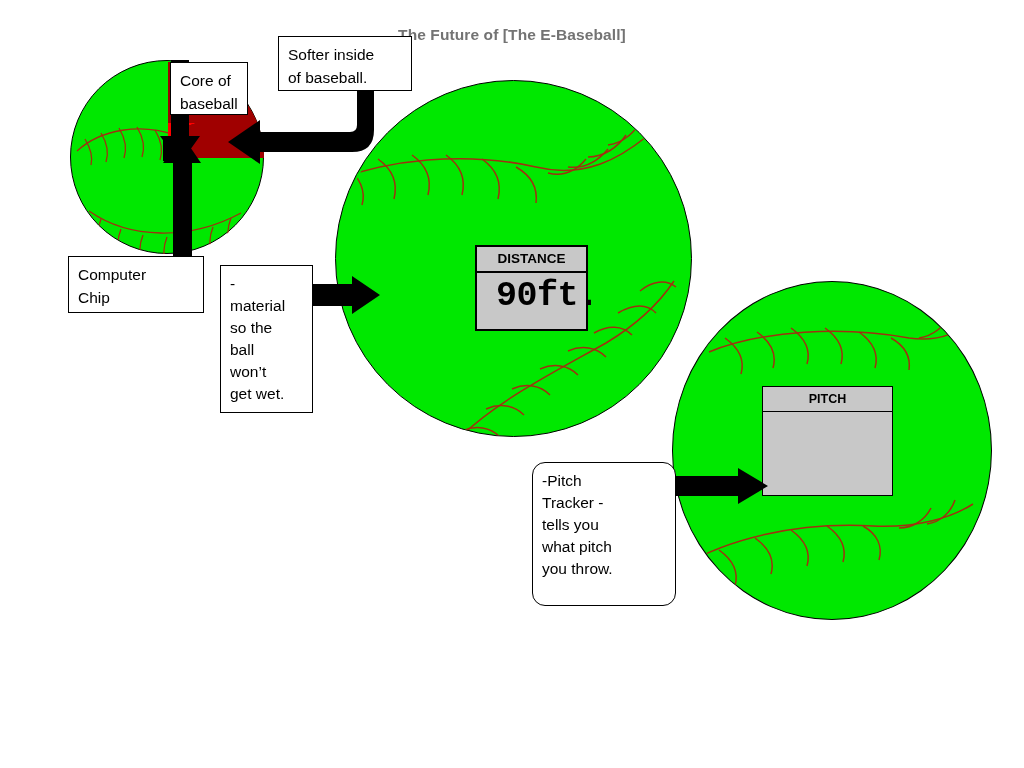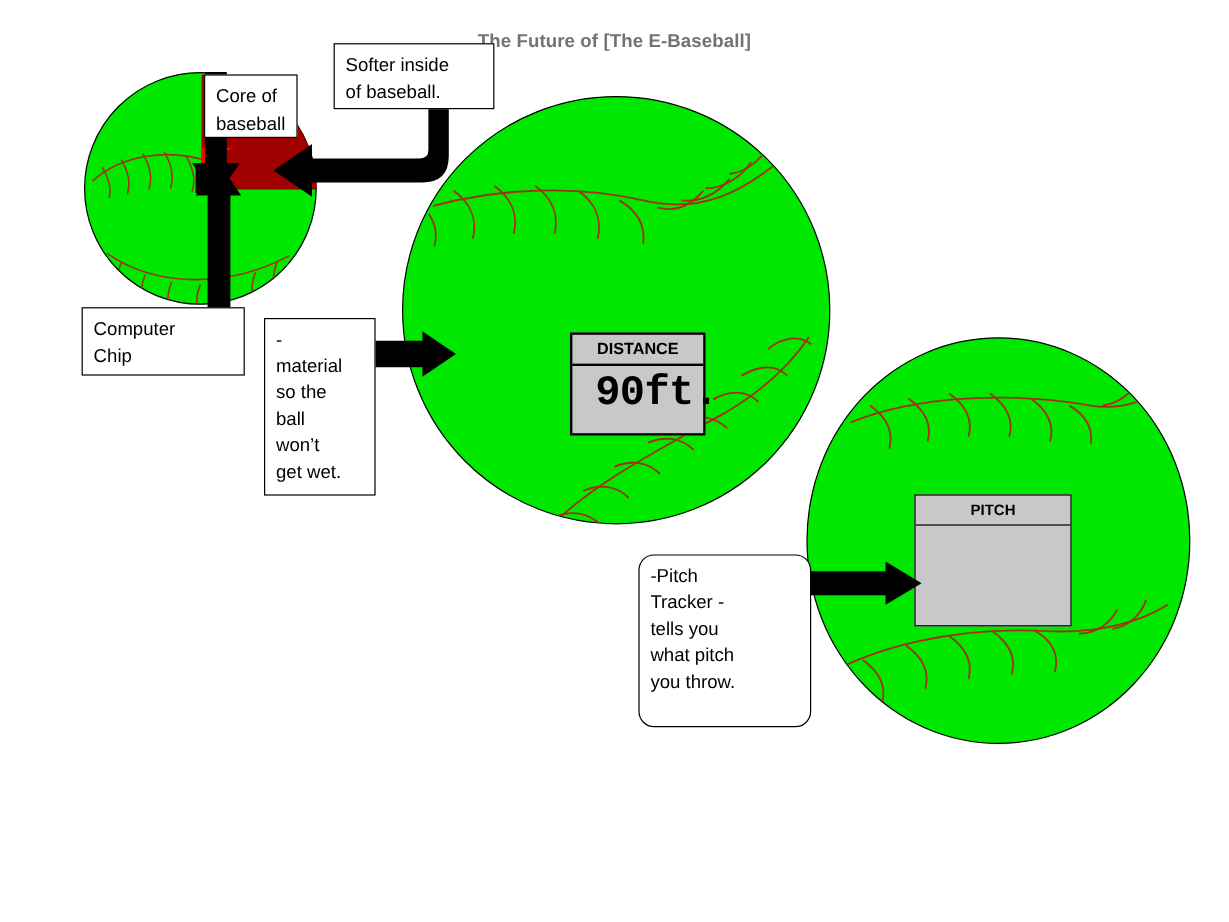--- a/index.html
+++ b/index.html
@@ -108,21 +108,21 @@
   #distance-readout { left: 474px; top: 260px; width: 113px; height: 86px; }
   #distance-readout .readout-header { font-size: 13.5px; padding: 4px 0 5px 0; }
   #distance-readout .readout-value {
     font-size: 35px;
     line-height: 46px;
     padding-left: 19px;
     letter-spacing: -0.5px;
     font-family: Liberation Mono, monospace;
   }
 
-  #pitch-readout { left: 761px; top: 385px; width: 131px; height: 110px; margin-top: 26px; }
+  #pitch-readout { left: 761px; top: 385px; width: 131px; height: 110px; }
   #pitch-readout .readout-header { font-size: 12.5px; padding: 5px 0 5px 0; }
   #pitch-readout .readout-value {
     font-size: 22px;
     line-height: 34px;
     padding-left: 9px;
     letter-spacing: -0.2px;
   }
 </style>
 </head>
 <body>
@@ -205,21 +205,21 @@
         <path d="M176,308 C190,302 204,304 214,314"></path>
         <path d="M204,288 C218,282 232,284 242,294"></path>
         <path d="M232,270 C246,264 260,266 270,276"></path>
         <path d="M258,252 C272,244 286,244 296,254"></path>
         <path d="M282,232 C296,224 310,222 320,232"></path>
         <path d="M304,210 C316,200 330,198 340,206"></path>
         <path d="M116,356 C106,364 104,372 108,380"></path>
       </g>
     </svg>
 
-    <div class="readout" id="distance-readout" style="left:139px; top:196px;">
+    <div class="readout" id="distance-readout" style="left:139px; top:164px;">
       <div class="readout-header">DISTANCE</div>
       <div class="readout-value">90ft.</div>
     </div>
   </div>
 
   <div class="baseball" id="ball-three" style="left:672px; top:281px; width:320px; height:339px;">
 
     <svg class="ball-svg" width="320" height="339" viewBox="0 0 320 339">
       <defs>
         <clipPath id="clip-ball3">

